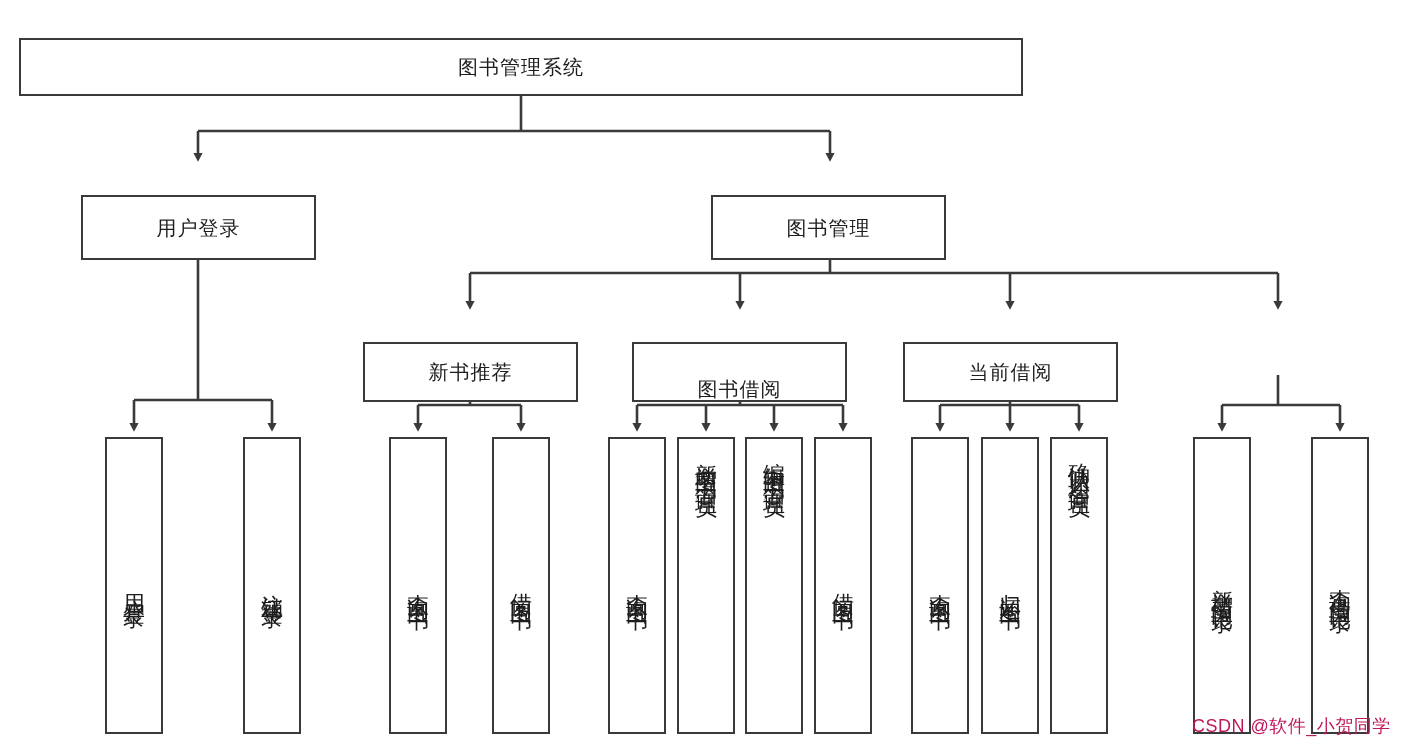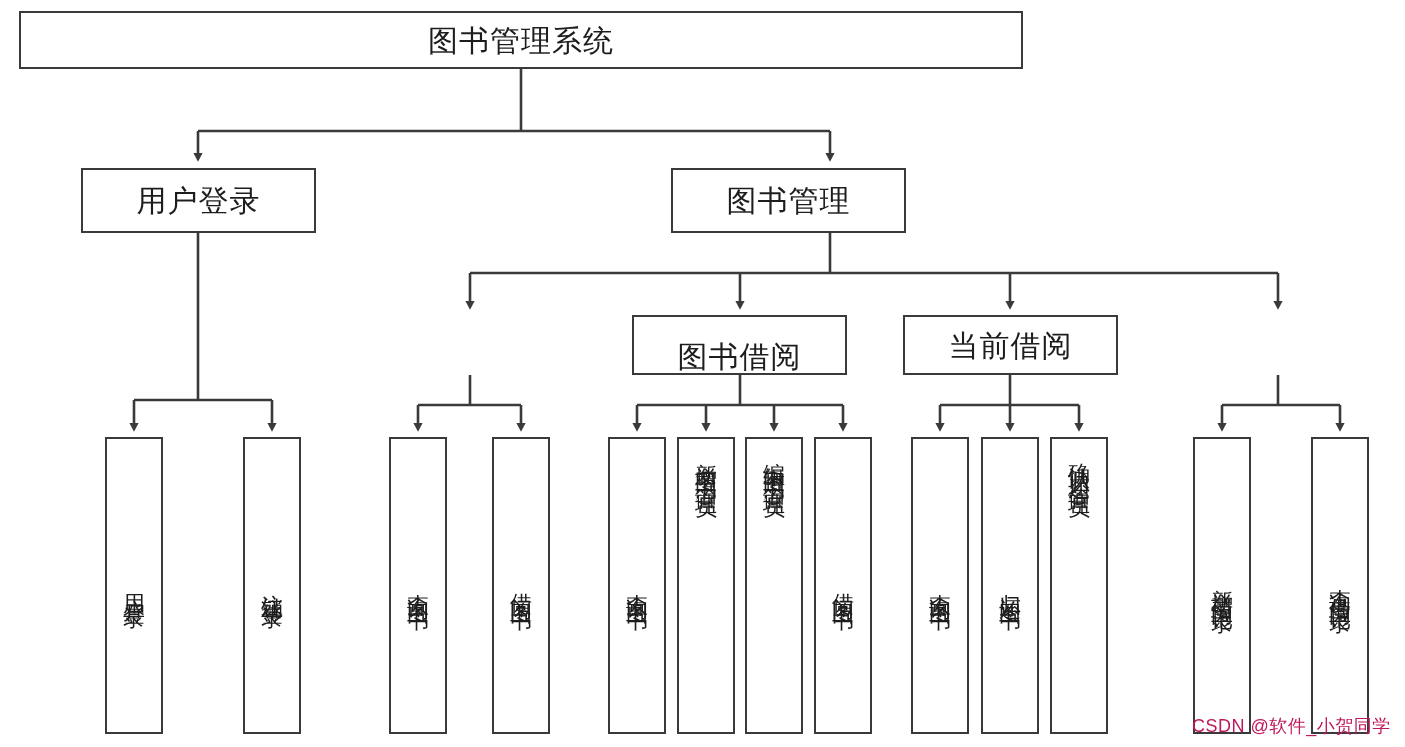--- a/index.html
+++ b/index.html
@@ -27,23 +27,24 @@
     position: absolute;
     box-sizing: border-box;
     background: #ffffff;
     border: 2px solid #3a3a3a;
     display: flex;
     align-items: center;
     justify-content: center;
     color: #1d1d1d;
   }
   .node.h {
-    font-size: 30px;
+    font-size: 20px;
     letter-spacing: 1px;
     line-height: 1.1;
+    margin-top: 27px;
   }
   .leafwrap {
     position: absolute;
     box-sizing: border-box;
     background: #ffffff;
     border: 2px solid #3a3a3a;
     display: flex;
     flex-direction: column;
     align-items: center;
   }
@@ -128,24 +129,27 @@
     </g>
   </svg>
 
   <div class="node h" style="left:19px; top:11px; width:1004px; height:58px;">
     <span>图书管理系统</span>
   </div>
 
   <div class="node h" style="left:81px; top:168px; width:235px; height:65px;">
     <span>用户登录</span>
   </div>
-  <div class="node h" style="left:671px; top:168px; width:235px; height:65px;">
+  <div class="node h" style="left:711px; top:168px; width:235px; height:65px;">
     <span>图书管理</span>
   </div>
 
+  <div class="node h" style="left:363px; top:315px; width:215px; height:60px;">
+    <span>新书推荐</span>
+  </div>
   <div class="node h" style="left:632px; top:315px; width:215px; height:60px;align-items:flex-end;">
     <span>图书借阅</span>
   </div>
   <div class="node h" style="left:903px; top:315px; width:215px; height:60px;">
     <span>当前借阅</span>
   </div>
 
   <div class="leafwrap mid" style="left:105px; top:437px; width:58px; height:297px;">
     <span class="vtxt">用户登录</span>
   </div>

